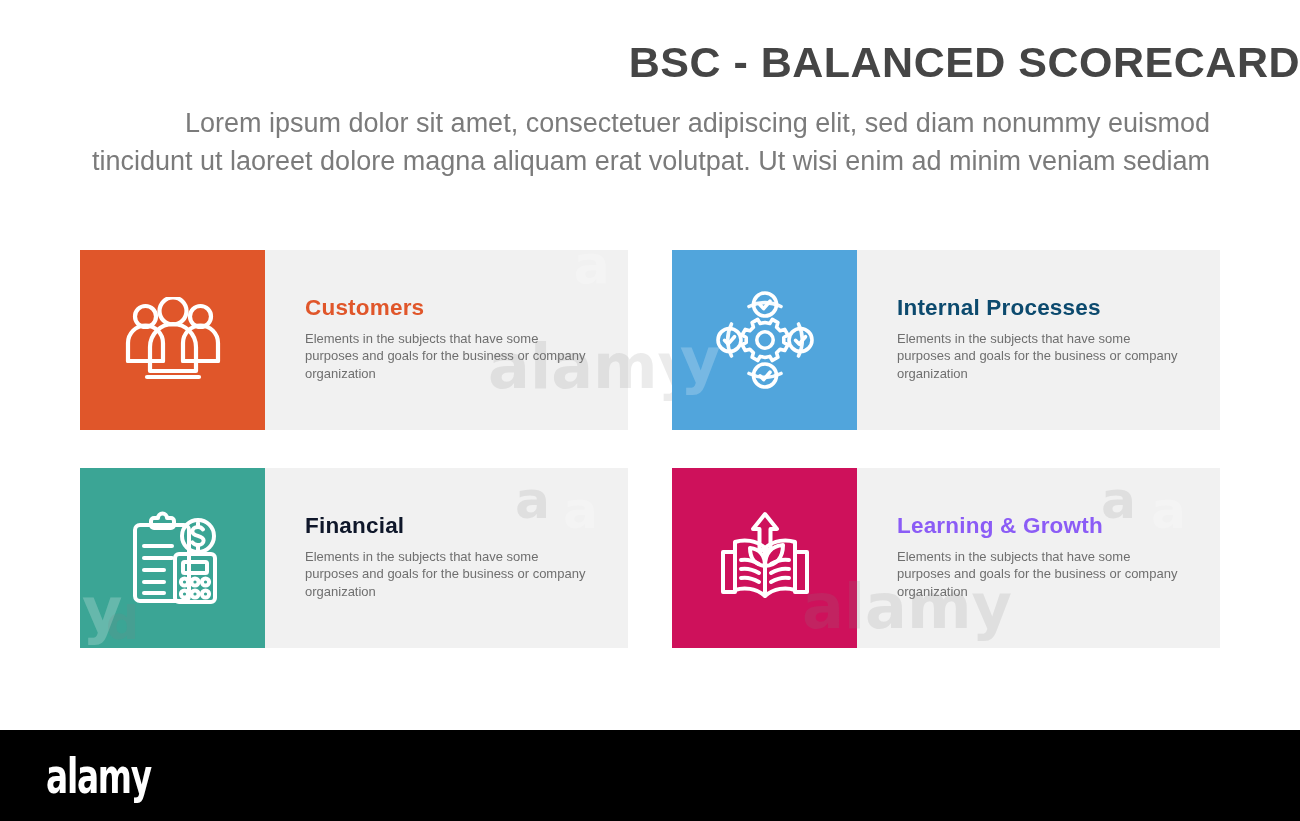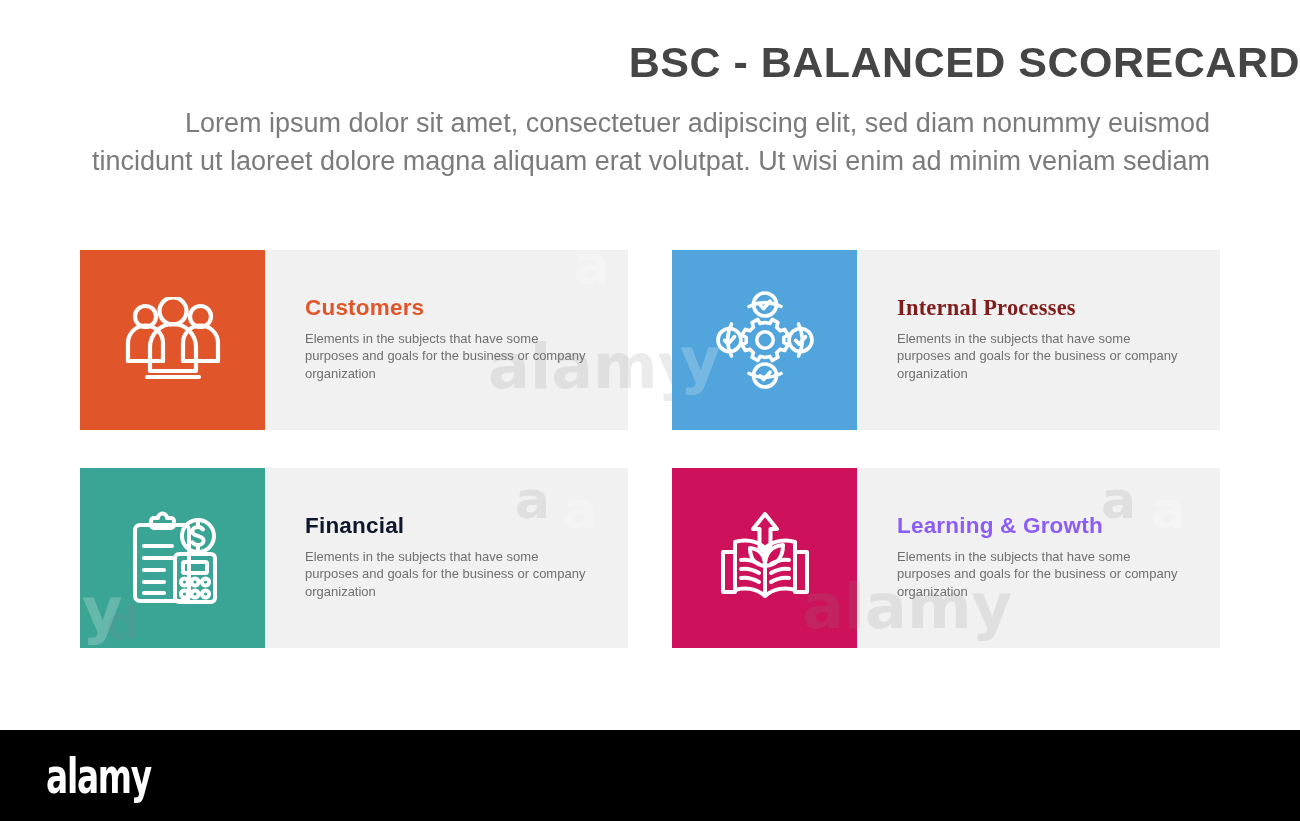--- a/index.html
+++ b/index.html
@@ -201,21 +201,21 @@
             <path d="M44 84.8 l3.6 3.8 l6.4 -7.4"></path>
             <circle cx="13.5" cy="49" r="11.5"></circle>
             <path d="M8.5 49.3 l3.6 3.8 l6.4 -7.4"></path>
 
             <path d="M49 31.5 l4.8 1 l2.5 -4.1 l5.6 3.2 l-1.3 4.6 l3.5 3.5 l4.6 -1.3 l3.2 5.6 l-4.1 2.5 l0 4.9 l4.1 2.5 l-3.2 5.6 l-4.6 -1.3 l-3.5 3.5 l1.3 4.6 l-5.6 3.2 l-2.5 -4.1 l-4.8 1 l-4.8 -1 l-2.5 4.1 l-5.6 -3.2 l1.3 -4.6 l-3.5 -3.5 l-4.6 1.3 l-3.2 -5.6 l4.1 -2.5 l0 -4.9 l-4.1 -2.5 l3.2 -5.6 l4.6 1.3 l3.5 -3.5 l-1.3 -4.6 l5.6 -3.2 l2.5 4.1 Z"></path>
             <circle cx="49" cy="49" r="8.2"></circle>
           </g>
         </svg>
       </div>
       <div class="card-body">
-        <div class="card-title" style="color:#7f1d1d;font-family:Liberation Serif, serif;">Internal Processes</div>
+        <div class="card-title" style="color:#0c4a6e;">Internal Processes</div>
         <div class="card-desc">Elements in the subjects that have some purposes and goals for the business or company organization</div>
       </div>
     </div>
 
     <div class="card">
       <div class="icon-panel" style="background:#3BA595;">
         <span class="wm wm-light" style="right:30px; top:16px; font-size:52px;">a</span>
         <span class="wm wm-light" style="left:2px; top:112px; font-size:62px;">y</span>
         <svg width="100" height="100" viewBox="0 0 100 100">
           <g fill="none" stroke="#ffffff" stroke-width="4" stroke-linecap="round" stroke-linejoin="round">

